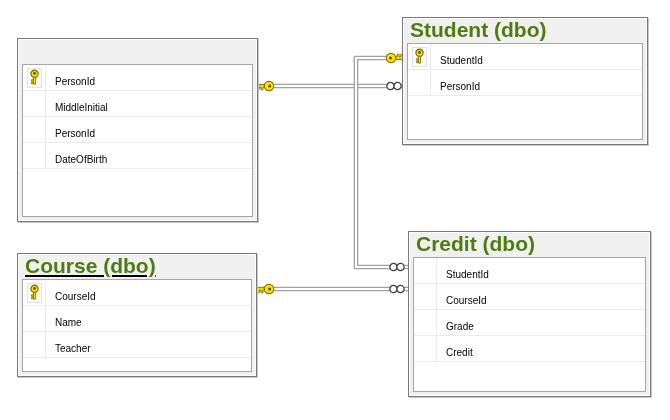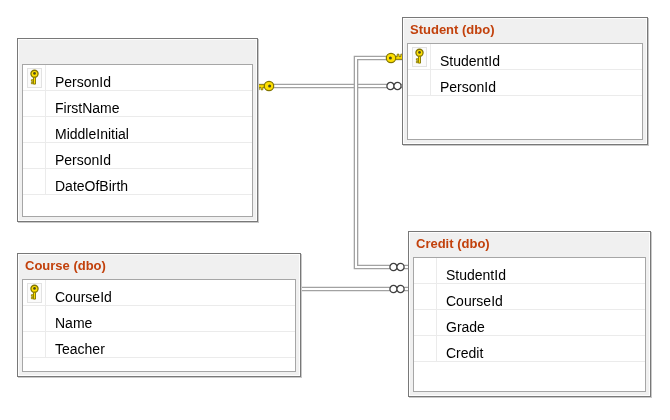--- a/index.html
+++ b/index.html
@@ -10,42 +10,42 @@
   .connector-layer{position:absolute;left:0;top:0;width:670px;height:420px;}
 
   .db-table{
     position:absolute;background:var(--titlebg,#f0f0f0);
     border:1px solid var(--tborder,#787878);
     box-shadow:inset 0 0 0 1px #fdfdfd, 1px 1px 0 #c9c9c9;
     box-sizing:border-box;
   }
   .db-title{
     height:24px;line-height:24px;padding-left:7px;
-    font-size:13px;font-weight:bold;color:#c2410c;
+    font-size:21px;font-weight:bold;color:#4d7c0f;
     white-space:nowrap;overflow:hidden;cursor:default;
   }
   .db-grid{
     position:absolute;left:4px;right:4px;top:25px;bottom:4px;
     background:#ffffff;border:1px solid var(--gborder,#a6a6a6);
     overflow:hidden;box-sizing:border-box;
   }
   .db-row{
     height:26px;display:flex;align-items:stretch;
     border-bottom:1px solid var(--rowsep,#ebebeb);box-sizing:border-box;
   }
   .icon-cell{
     width:23px;flex:0 0 23px;border-right:1px solid var(--rowsep,#ebebeb);
     display:flex;align-items:center;justify-content:center;box-sizing:border-box;
   }
   .pk-box{
     width:15px;height:20px;border:1px solid #e2e2e2;background:#fbfbfb;
     display:flex;align-items:center;justify-content:center;box-sizing:border-box;
   }
   .col-name{
-    padding-left:9px;font-size:14px;color:#000;align-self:center;
+    padding-left:9px;font-size:10px;color:#000;align-self:center;
     white-space:nowrap;cursor:default;margin-top:8px;
   }
 
   .conn-outer{stroke:var(--conn,#a2a2a2);stroke-width:4.6;fill:none;}
   .conn-inner{stroke:#ffffff;stroke-width:2;fill:none;}
   .key-head{fill:var(--keyfill,#ffe000);stroke:var(--keyoutline,#827500);stroke-width:1.2;}
   .key-teeth{fill:var(--keyfill,#ffe000);stroke:var(--keyoutline,#827500);stroke-width:0.9;}
   .key-hole{fill:#4d4d22;}
   .inf-circle{fill:#ffffff;stroke:var(--infoutline,#3f3f3f);stroke-width:1.3;}
 </style>
@@ -99,24 +99,20 @@
             <circle cx="6" cy="4.6" r="1.5" fill="#4d4d22"></circle>
             <path d="M4.9,8.7 h2.2 v7.5 h-2.2 z" fill="#ffe000" stroke="#827500" stroke-width="1"></path>
             <path d="M2.6,11.4 h2.3 v1.7 h-2.3 z M2.6,14.3 h2.3 v1.5 h-2.3 z" fill="#ffe000" stroke="#827500" stroke-width="0.9"></path>
           </svg>
         </div>
       </div>
       <div class="col-name">PersonId</div>
     </div>
         <div class="db-row">
       <div class="icon-cell"></div>
-      <div class="col-name">FirstName</div>
-    </div>
-        <div class="db-row">
-      <div class="icon-cell"></div>
       <div class="col-name">MiddleInitial</div>
     </div>
         <div class="db-row">
       <div class="icon-cell"></div>
       <div class="col-name">PersonId</div>
     </div>
         <div class="db-row">
       <div class="icon-cell"></div>
       <div class="col-name">DateOfBirth</div>
     </div>
@@ -139,21 +135,21 @@
       </div>
       <div class="col-name">StudentId</div>
     </div>
         <div class="db-row">
       <div class="icon-cell"></div>
       <div class="col-name">PersonId</div>
     </div>
       </div>
   </div>
 
-  <div class="db-table" style="left:17px;top:253px;width:284px;height:124px;">
+  <div class="db-table" style="left:17px;top:253px;width:240px;height:124px;text-decoration:underline;">
     <div class="db-title">Course (dbo)</div>
     <div class="db-grid">
         <div class="db-row">
       <div class="icon-cell">
         <div class="pk-box">
           <svg width="11" height="17" viewBox="0 0 12 18">
             <circle cx="6" cy="5" r="3.9" fill="#ffe000" stroke="#827500" stroke-width="1.4"></circle>
             <circle cx="6" cy="4.6" r="1.5" fill="#4d4d22"></circle>
             <path d="M4.9,8.7 h2.2 v7.5 h-2.2 z" fill="#ffe000" stroke="#827500" stroke-width="1"></path>
             <path d="M2.6,11.4 h2.3 v1.7 h-2.3 z M2.6,14.3 h2.3 v1.5 h-2.3 z" fill="#ffe000" stroke="#827500" stroke-width="0.9"></path>

